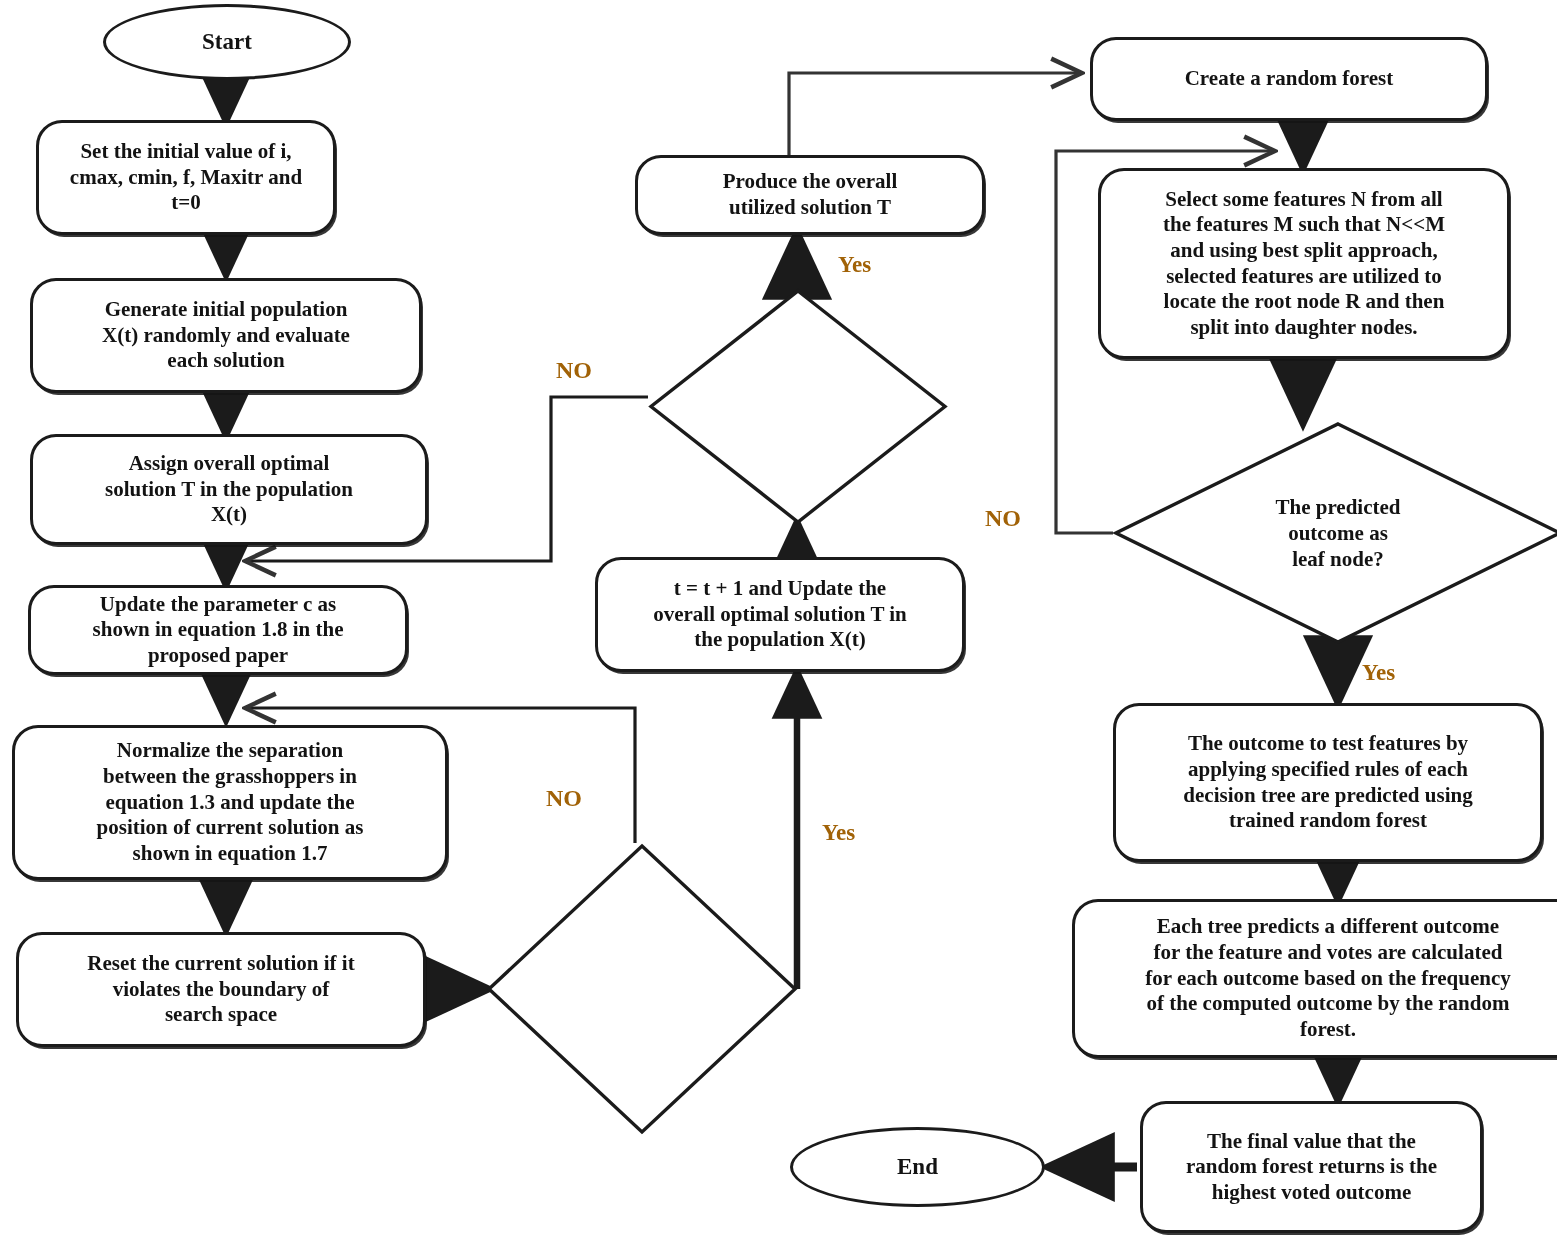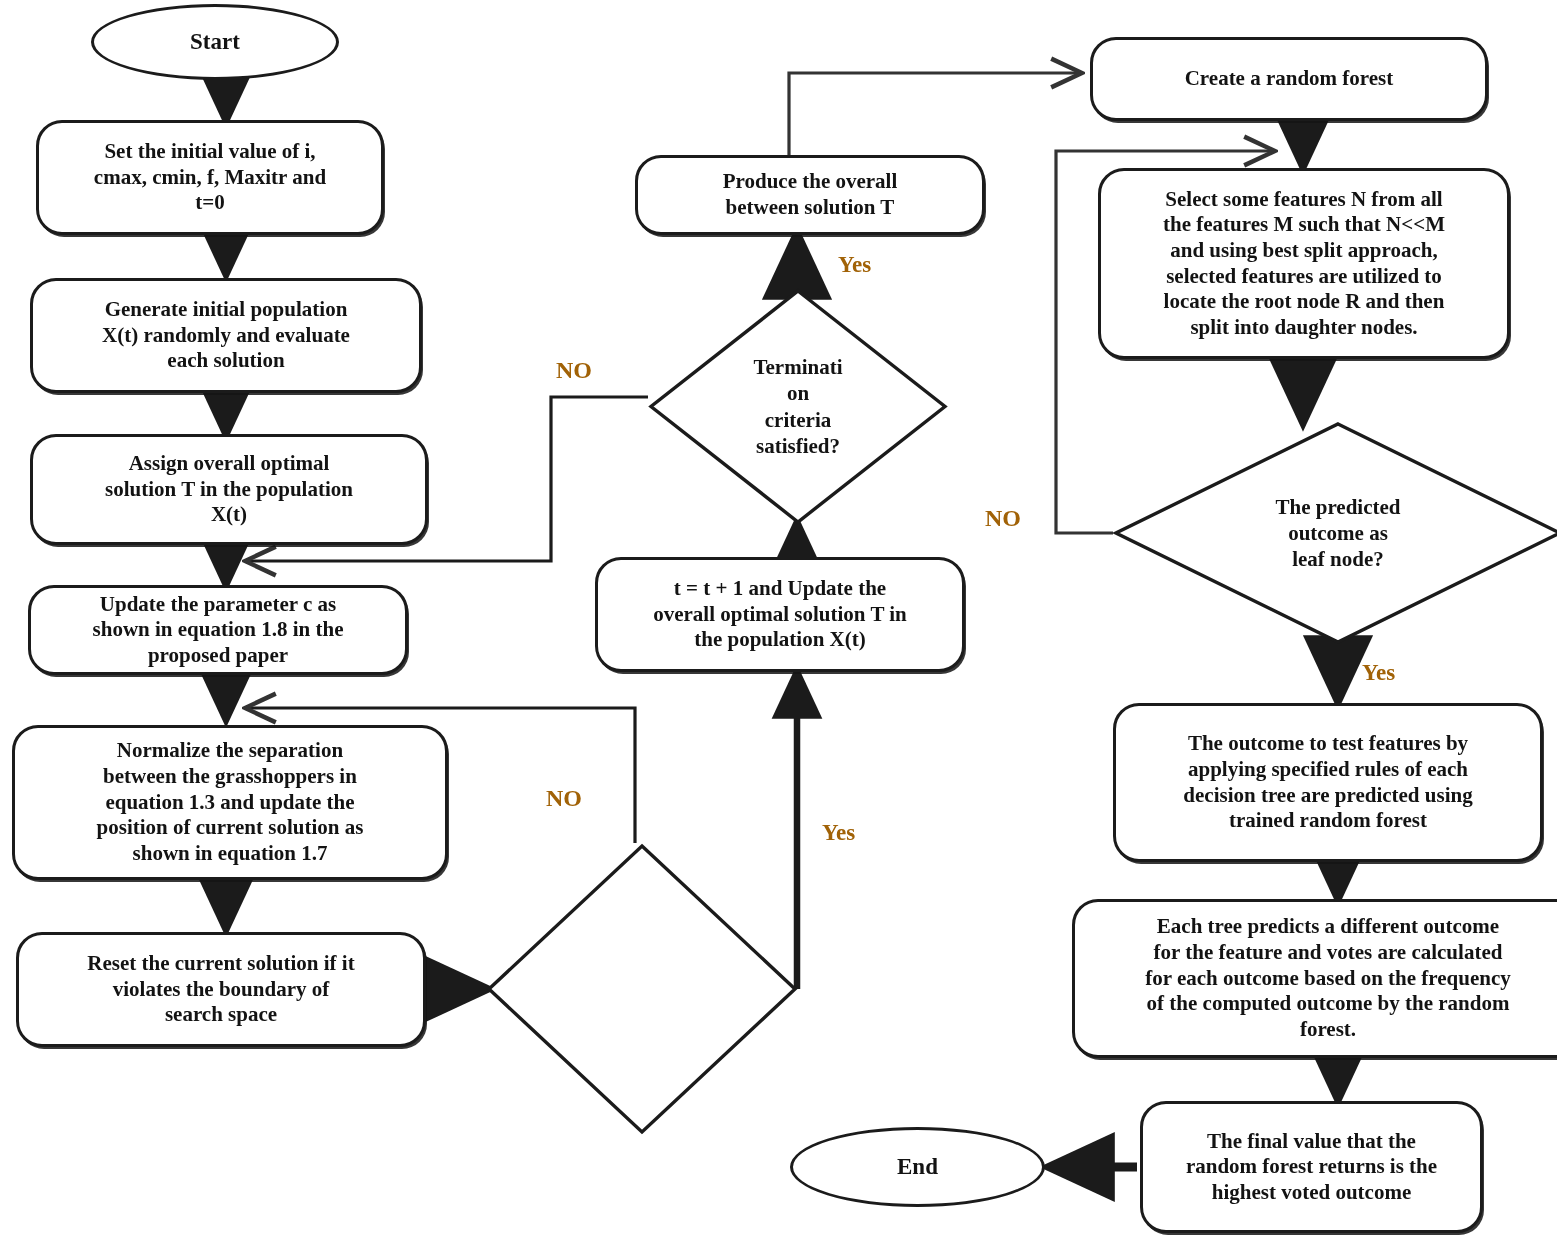--- a/index.html
+++ b/index.html
@@ -121,25 +121,25 @@
 
     <line x1="1338" y1="645" x2="1338" y2="700" stroke="#1b1b1b" stroke-width="9" marker-end="url(#ah)"></line>
 
     <line x1="1338" y1="862" x2="1338" y2="897" stroke="#1b1b1b" stroke-width="9" marker-end="url(#ah)"></line>
 
     <line x1="1338" y1="1058" x2="1338" y2="1098" stroke="#1b1b1b" stroke-width="9" marker-end="url(#ah)"></line>
 
     <line x1="1137" y1="1167" x2="1050" y2="1167" stroke="#1b1b1b" stroke-width="9" marker-end="url(#ah)"></line>
   </svg>
 
-  <div class="node term" style="left:91px; top:4px; width:248px; height:76px; font-size:23px;">
+  <div class="node term" style="left:103px; top:4px; width:248px; height:76px; font-size:23px;">
     <span class="nowrap">Start</span>
   </div>
 
-  <div class="node proc" style="left:36px; top:120px; width:348px; height:115px; font-size:21px;">
+  <div class="node proc" style="left:36px; top:120px; width:300px; height:115px; font-size:21px;">
     <span class="nowrap">Set the initial value of i,
 cmax, cmin, f, Maxitr and
 t=0</span>
   </div>
 
   <div class="node proc" style="left:30px; top:278px; width:392px; height:115px; font-size:21px;">
     <span class="nowrap">Generate initial population
 X(t) randomly and evaluate
 each solution</span>
   </div>
@@ -179,29 +179,25 @@
   <div class="node proc" style="left:595px; top:557px; width:370px; height:115px; font-size:21px;">
     <span class="nowrap">t = t + 1 and Update the
 overall optimal solution T in
 the population X(t)</span>
   </div>
 
   <div class="node dec" style="left:648px; top:288px; width:300px; height:237px; font-size:21px;">
     <svg class="dshape" viewBox="0 0 300 237" preserveAspectRatio="none">
       <polygon points="150,3 297,118.5 150,234 3,118.5" fill="#ffffff" stroke="#1b1b1b" stroke-width="3.4"></polygon>
     </svg>
-    <span class="dtxt nowrap">Terminati
-on
-criteria
-satisfied?</span>
   </div>
 
   <div class="node proc" style="left:635px; top:155px; width:350px; height:80px; font-size:21px;">
     <span class="nowrap">Produce the overall
-between solution T</span>
+utilized solution T</span>
   </div>
 
   <div class="node proc" style="left:1090px; top:37px; width:398px; height:84px; font-size:21px;">
     <span class="nowrap">Create a random forest</span>
   </div>
 
   <div class="node proc" style="left:1098px; top:168px; width:412px; height:191px; font-size:21px;">
     <span class="nowrap">Select some features N from all
 the features M such that N&lt;&lt;M
 and using best split approach,

